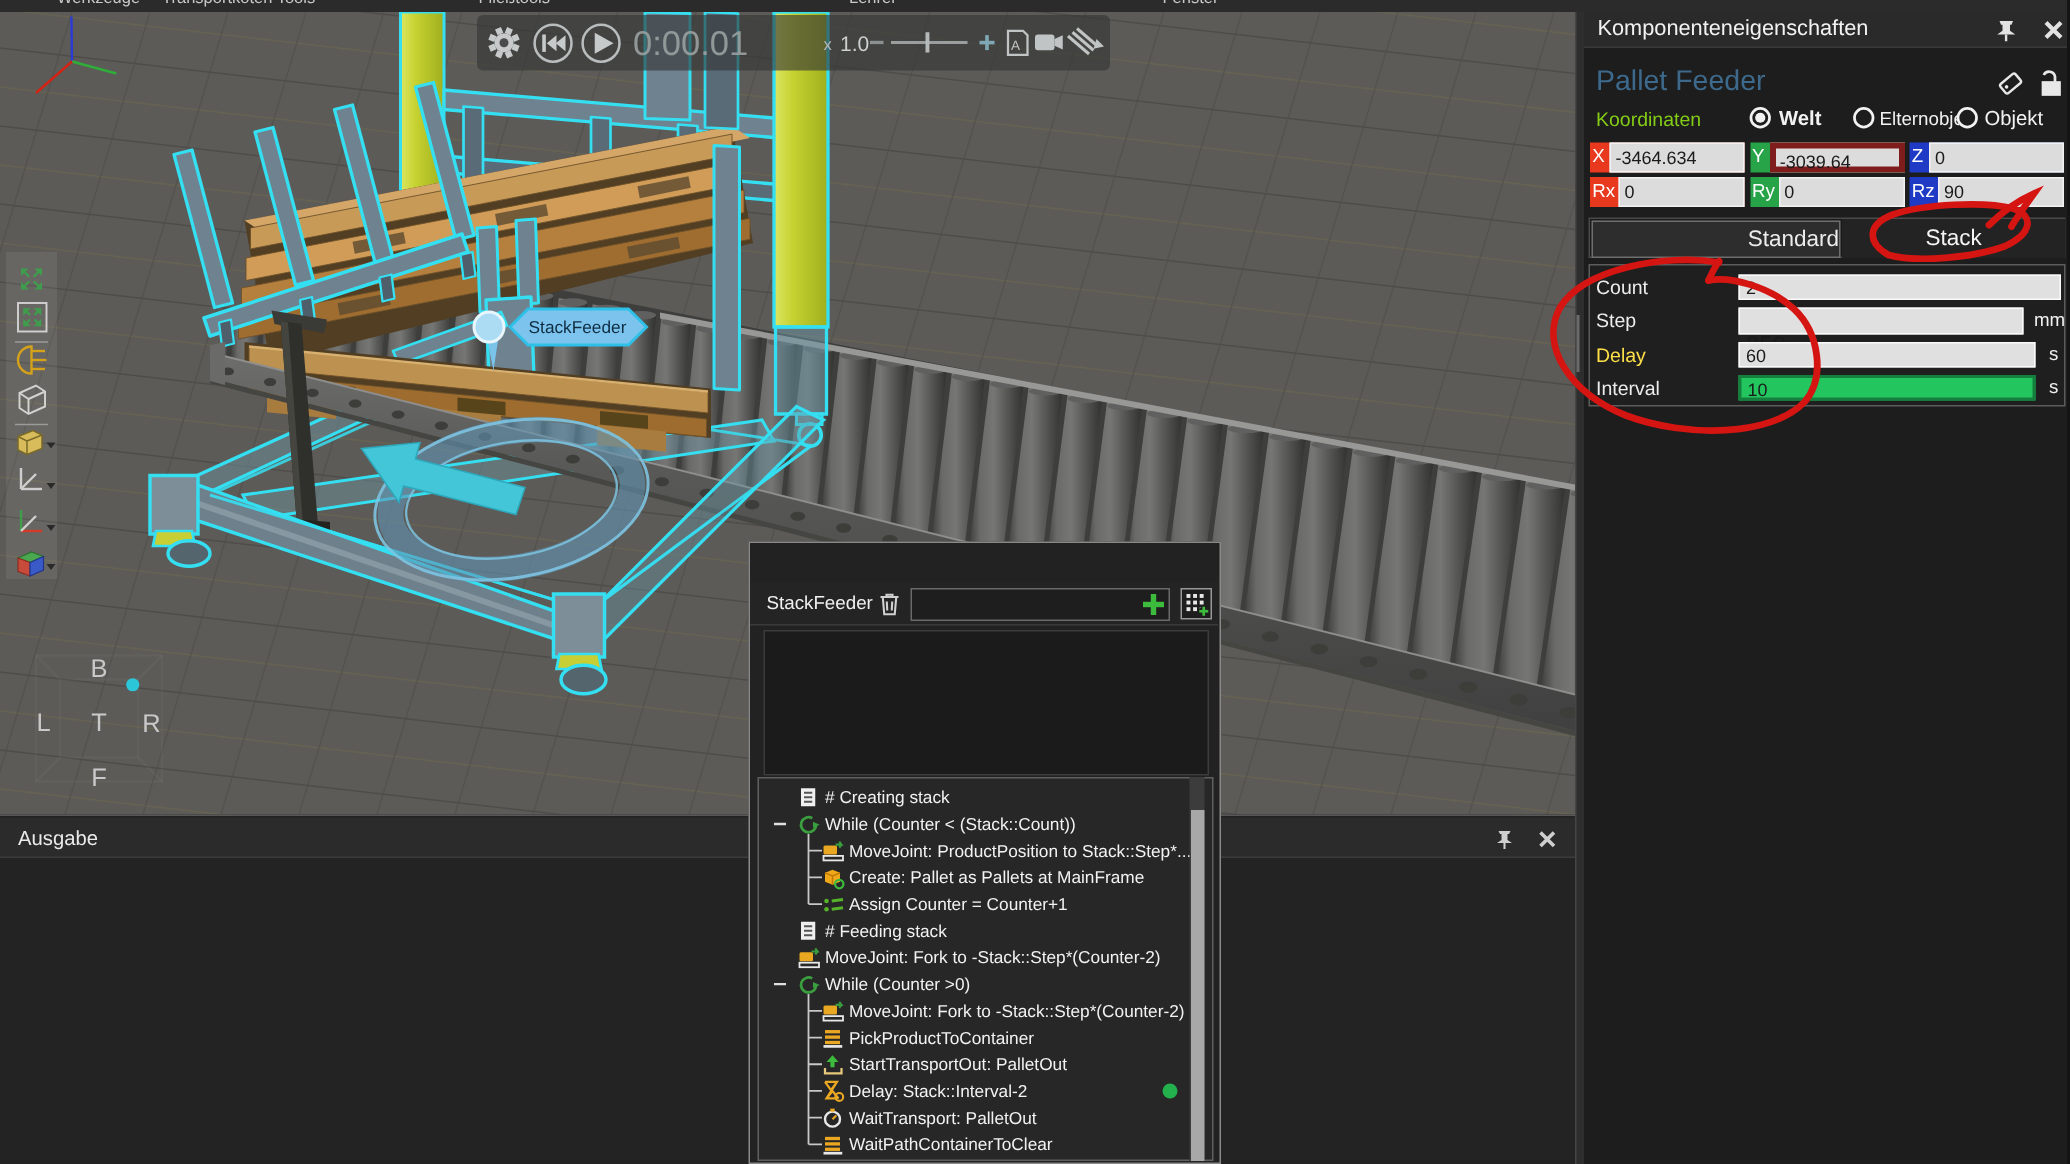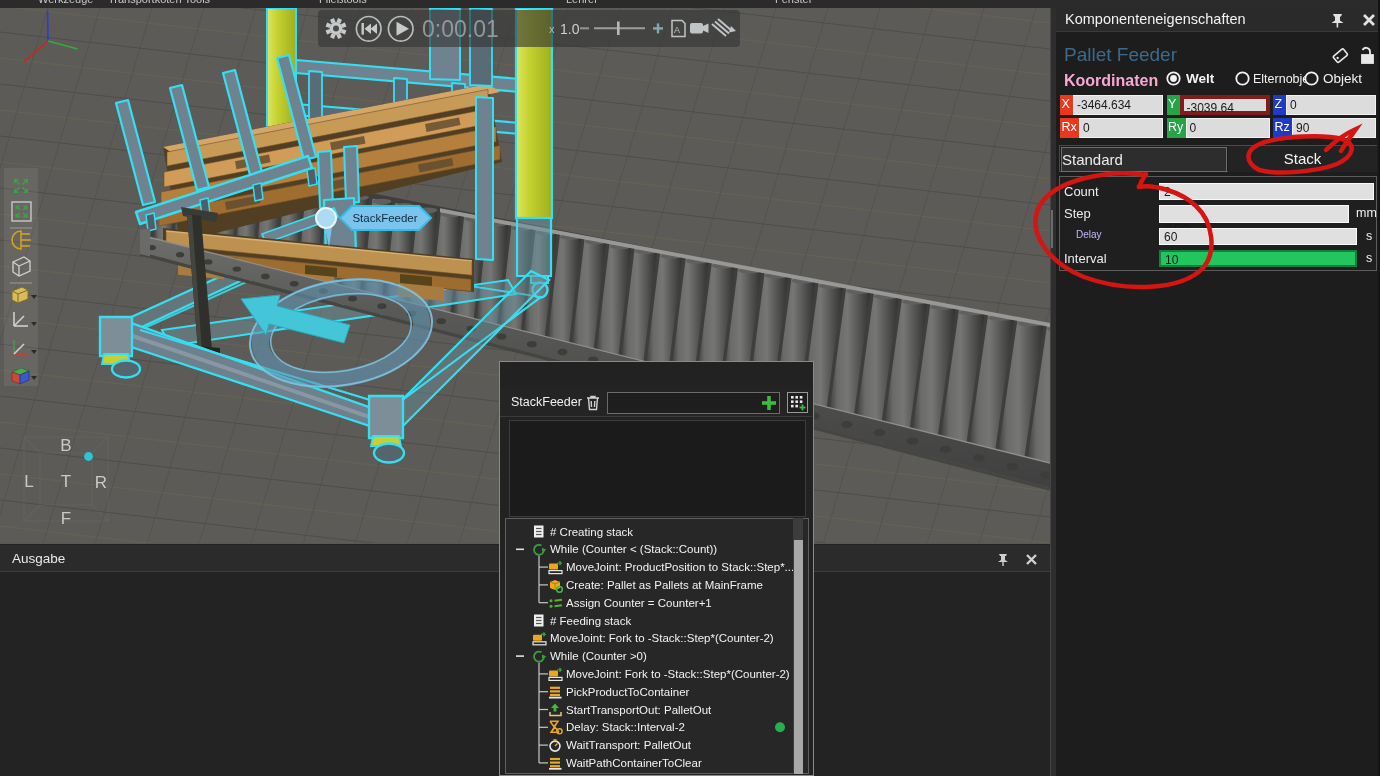--- a/index.html
+++ b/index.html
@@ -439,21 +439,21 @@
     <svg class="abs" style="left:276px;top:46px" width="46" height="20" viewBox="0 0 46 20">
  <g transform="rotate(-40 8 10)">
         <rect x="2" y="6" width="13" height="8" rx="1.5" fill="none" stroke="#e8e8e8" stroke-width="1.6"></rect>
         <circle cx="5" cy="10" r="1.2" fill="#e8e8e8"></circle>
       </g>
  <g fill="none" stroke="#e8e8e8" stroke-width="1.8">
         <rect x="30" y="9" width="11" height="8" fill="#e8e8e8"></rect>
         <path d="M38 9 L38 5 A4 4 0 0 0 30.5 4"></path>
       </g>
 </svg>
-    <div class="abs" style="left:8px;top:72px;font-size:16px;font-weight:bold;color:#f9a8d4">Koordinaten</div>
+    <div class="abs" style="left:8px;top:72px;font-size:13px;font-weight:normal;color:#84cc16">Koordinaten</div>
     <svg class="abs" style="left:110px;top:71px" width="15" height="15" viewBox="0 0 15 15">
       <circle cx="7.5" cy="7.5" r="6.2" fill="#1d1d1d" stroke="#f2f2f2" stroke-width="1.8"></circle>
       <circle cx="7.5" cy="7.5" r="3.4" fill="#f2f2f2"></circle>
     </svg>
     <div class="abs" style="left:130px;top:71px;font-size:13.5px;font-weight:bold;color:#f2f2f2">Welt</div>
     <svg class="abs" style="left:179px;top:71px" width="15" height="15" viewBox="0 0 15 15">
       <circle cx="7.5" cy="7.5" r="6.2" fill="#1d1d1d" stroke="#f2f2f2" stroke-width="1.8"></circle>
     </svg>
     <div class="abs" style="left:197px;top:72px;width:53px;overflow:hidden;font-size:12.5px;color:#f2f2f2;white-space:nowrap">Elternobjekt</div>
     <svg class="abs" style="left:248px;top:71px" width="15" height="15" viewBox="0 0 15 15">
@@ -478,30 +478,30 @@
     </div>
     <div class="abs" style="left:110.5px;top:117.5px;width:103px;height:20px;background:#27a348">
       <div class="abs" style="left:1.5px;top:2px;font-size:12.5px;color:#fff">Ry</div>
       <div class="abs" style="left:19px;top:0;width:84px;height:20px;background:#dcdcdc;border:1px solid #f2f2f2;font-size:12px;color:#1a1a1a;padding:2px 0 0 3px">0</div>
     </div>
     <div class="abs" style="left:217px;top:117.5px;width:103px;height:20px;background:#1f3bc6">
       <div class="abs" style="left:1.5px;top:2px;font-size:12.5px;color:#fff">Rz</div>
       <div class="abs" style="left:19px;top:0;width:84px;height:20px;background:#dcdcdc;border:1px solid #f2f2f2;font-size:12px;color:#1a1a1a;padding:2px 0 0 3px">90</div>
     </div>
     <div class="abs" style="left:3px;top:145px;width:318px;height:27px;background:#1a1a1a;border:1px solid #4a4a4a">
-      <div class="abs" style="left:1px;top:1px;width:166px;height:25px;background:#2d2d2d;border:1px solid #6e6e6e;font-size:15px;color:#ececec;text-align:left;padding-top:3px">Standard</div>
+      <div class="abs" style="left:1px;top:1px;width:166px;height:25px;background:#2d2d2d;border:1px solid #6e6e6e;font-size:15px;color:#ececec;text-align:right;padding-top:3px">Standard</div>
       <div class="abs" style="left:168px;top:0;width:149px;height:26px;background:#232323;font-size:15px;color:#f5f5f5;text-align:center;padding-top:4px">Stack</div>
     </div>
     <div class="abs" style="left:3px;top:176px;width:318px;height:95px;background:#1f1f1f;border:1px solid #5c5c5c">
       <div class="abs" style="left:4px;top:7px;font-size:13px;color:#ececec">Count</div>
       <div class="abs" style="left:99px;top:6px;width:215px;height:17px;background:#e0e0e0;border:1px solid #fafafa;font-size:12px;color:#1a1a1a;padding:1px 0 0 4px">2</div>
       <div class="abs" style="left:4px;top:29px;font-size:13px;color:#ececec">Step</div>
       <div class="abs" style="left:99px;top:28px;width:190px;height:17px;background:#e0e0e0;border:1px solid #fafafa;font-size:16px;color:#1a1a1a;padding:16px 0 0 4px">250</div>
       <div class="abs" style="left:296px;top:29px;font-size:12.5px;color:#f0f0f0">mm</div>
-      <div class="abs" style="left:16px;top:52px;font-size:10px;color:#c4b5fd">Delay</div>
+      <div class="abs" style="left:4px;top:52px;font-size:13px;color:#fde047">Delay</div>
       <div class="abs" style="left:99px;top:51px;width:198px;height:17px;background:#e0e0e0;border:1px solid #fafafa;font-size:12px;color:#1a1a1a;padding:1px 0 0 4px">60</div>
       <div class="abs" style="left:306px;top:52px;font-size:12.5px;color:#f0f0f0">s</div>
       <div class="abs" style="left:4px;top:74px;font-size:13px;color:#ececec">Interval</div>
       <div class="abs" style="left:99px;top:73px;width:198px;height:17px;background:#22c55e;border:2px solid #15803d;font-size:12px;color:#1a1a1a;padding:1px 0 0 4px">10</div>
       <div class="abs" style="left:306px;top:74px;font-size:12.5px;color:#f0f0f0">s</div>
     </div>
     <div class="abs" style="left:322px;top:0;width:2px;height:776px;background:#151515"></div>
   </div>
 <div class="abs" style="left:499px;top:361px;width:315px;height:415px;background:#222;border:1.5px solid #8a8a8a;z-index:8">
     <div class="abs" style="left:0;top:26px;width:312px;height:29px;background:#242424;border-bottom:1px solid #3a3a3a">

